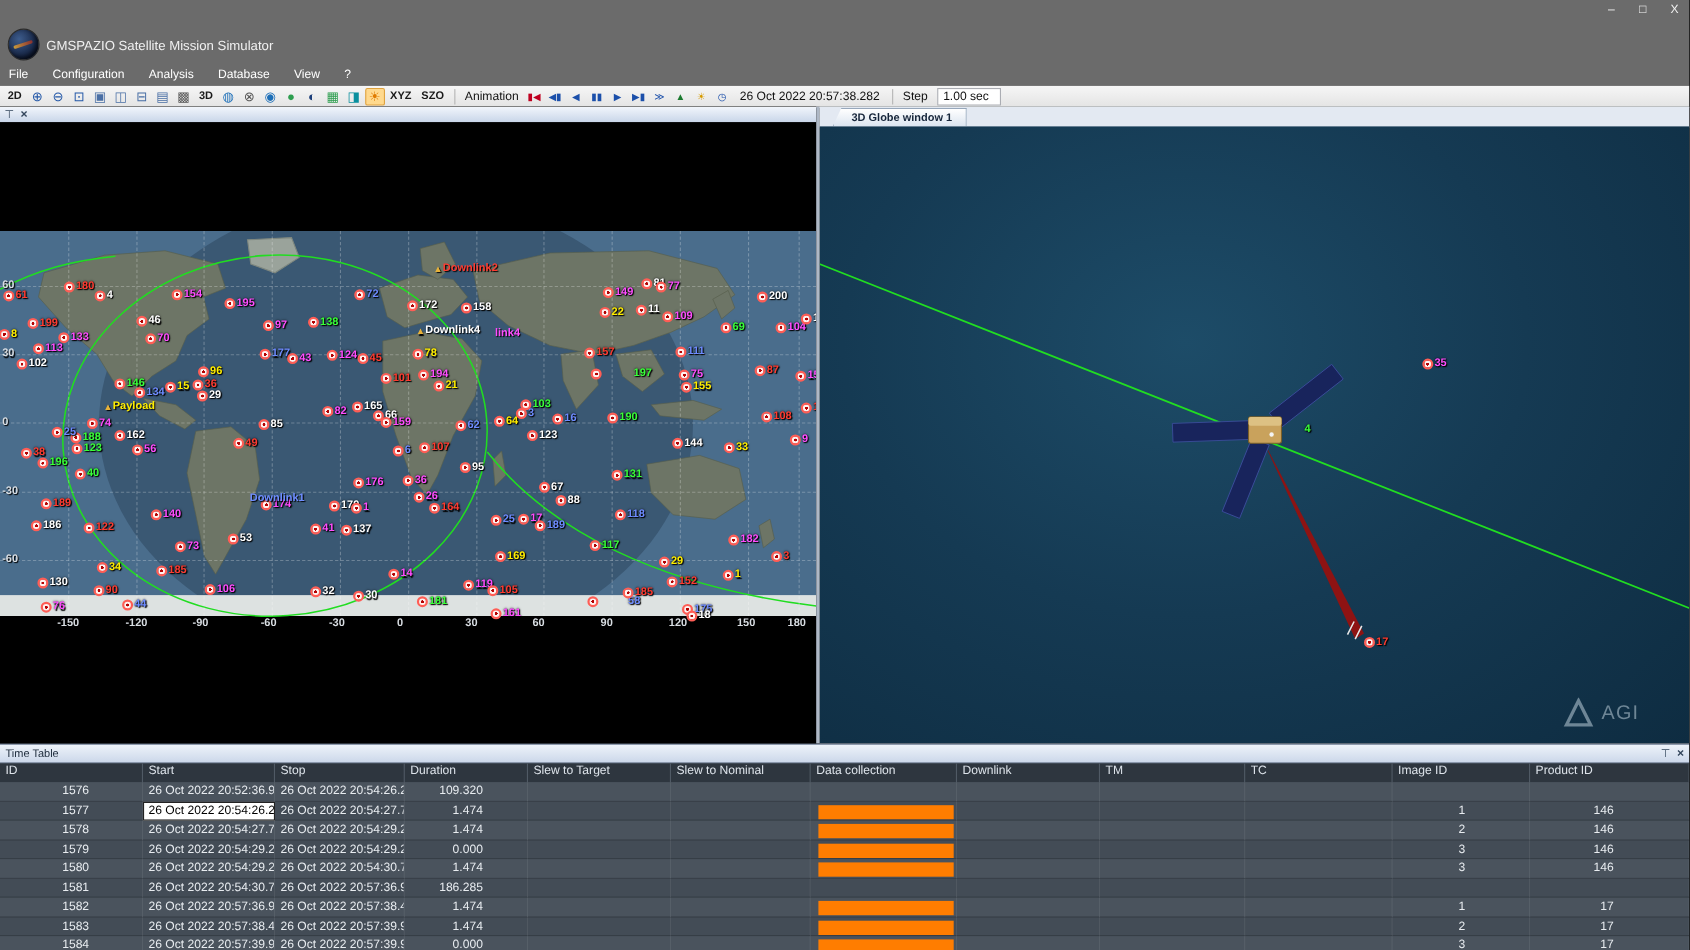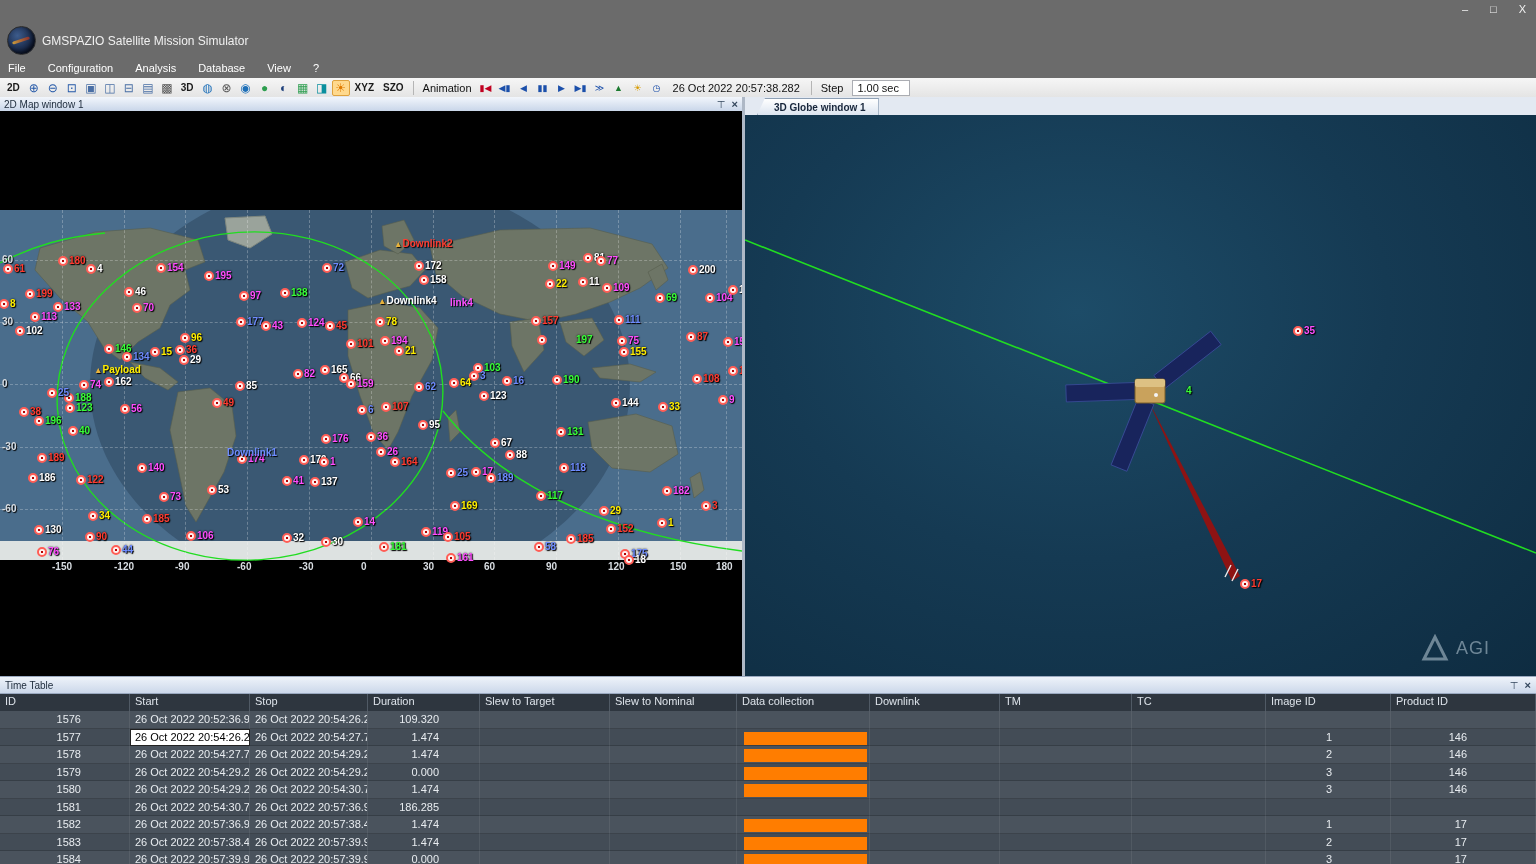--- a/index.html
+++ b/index.html
@@ -128,21 +128,20 @@
         <span class="tbi" style="color: rgb(27, 79, 170); font-size: 9px;">◷</span>
       </span>
     <span class="tbtime">26 Oct 2022 20:57:38.282</span>
     <span class="tbsep"></span>
     <span class="tblabel">Step</span>
     <span class="tbstep">1.00 sec</span>
   </div>
 
   <div class="map-panel">
     <div class="panel-titlebar">
-      <span class="pt-title">2D Map window 1</span>
       <span class="pinbtn">⊤</span>
       <span class="xbtn">×</span>
     </div>
     <div class="map-content" id="mapInner">
       <svg id="world" width="742" height="350" viewBox="0 0 742 350">
         <rect width="742" height="350" fill="#4a6d8c"></rect>
         <ellipse cx="360" cy="175" rx="270" ry="210" fill="rgba(6,14,26,0.22)"></ellipse>
         <g fill="#6d7566" stroke="#575e4d" stroke-width="0.6">
           <path d="M40,38 L95,22 L150,18 L198,30 L205,52 L185,60 L190,80 L170,95 L160,118 L138,132 L120,150 L104,138 L88,112 L60,88 L35,60 Z"></path>
           <path d="M130,152 L160,158 L178,172 L168,180 L145,168 Z"></path>
@@ -221,21 +220,21 @@
             <b style="color: rgb(255, 77, 255);">154</b>
           </div>
           <div class="mk" style="left: 209px; top: 166px;">
             <i></i>
             <b style="color: rgb(255, 77, 255);">195</b>
           </div>
           <div class="mk" style="left: 327px; top: 158px;">
             <i></i>
             <b style="color: rgb(110, 140, 255);">72</b>
           </div>
-          <div class="mk" style="left: 375px; top: 156px; margin-left: 44px;">
+          <div class="mk" style="left: 375px; top: 168px;">
             <i></i>
             <b style="color: rgb(255, 255, 255);">172</b>
           </div>
           <div class="mk" style="left: 424px; top: 170px;">
             <i></i>
             <b style="color: rgb(255, 255, 255);">158</b>
           </div>
           <div class="mk" style="left: 553px; top: 156px;">
             <i></i>
             <b style="color: rgb(255, 77, 255);">149</b>
@@ -401,21 +400,21 @@
             <b style="color: rgb(110, 140, 255);">134</b>
           </div>
           <div class="mk" style="left: 184px; top: 250px;">
             <i></i>
             <b style="color: rgb(255, 255, 255);">29</b>
           </div>
           <div class="mk" style="left: 84px; top: 275px;">
             <i></i>
             <b style="color: rgb(255, 77, 255);">74</b>
           </div>
-          <div class="mk" style="left: 109px; top: 272px; text-align: center;">
+          <div class="mk" style="left: 109px; top: 286px; text-align: center;">
             <i></i>
             <b style="color: rgb(255, 255, 255);">162</b>
           </div>
           <div class="mk" style="left: 69px; top: 288px;">
             <i></i>
             <b style="color: rgb(57, 255, 57);">188</b>
           </div>
           <div class="mk" style="left: 52px; top: 283px;">
             <i></i>
             <b style="color: rgb(110, 140, 255);">25</b>
@@ -679,21 +678,21 @@
           <div class="mk" style="left: 662px; top: 413px;">
             <i></i>
             <b style="color: rgb(255, 238, 0);">1</b>
           </div>
           <div class="mk" style="left: 611px; top: 419px;">
             <i></i>
             <b style="color: rgb(255, 59, 48);">152</b>
           </div>
           <div class="mk" style="left: 539px; top: 437px;">
             <i></i>
-            <b style="color: rgb(110, 140, 255);">58</b>
+            <b style="color: rgb(110, 140, 255); padding-left: 26px;">58</b>
           </div>
           <div class="mk" style="left: 571px; top: 429px;">
             <i></i>
             <b style="color: rgb(255, 59, 48);">185</b>
           </div>
           <div class="mk" style="left: 451px; top: 448px;">
             <i></i>
             <b style="color: rgb(255, 77, 255);">161</b>
           </div>
           <div class="mk" style="left: 625px; top: 444px;">

